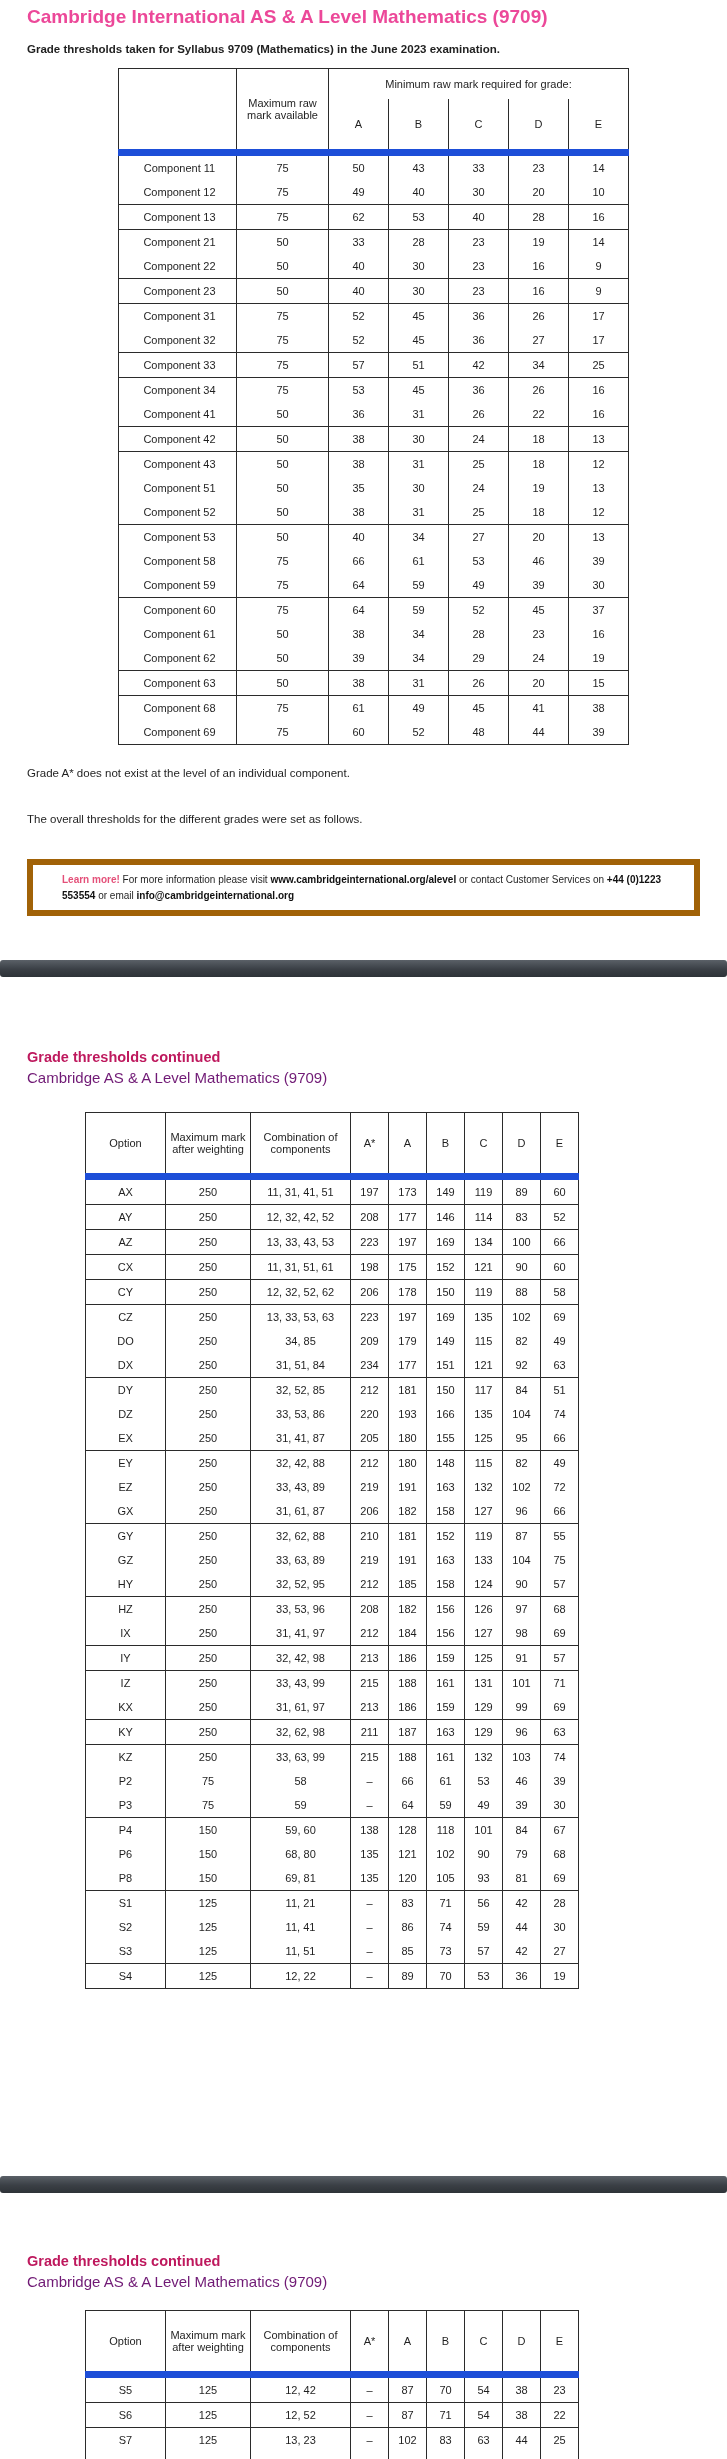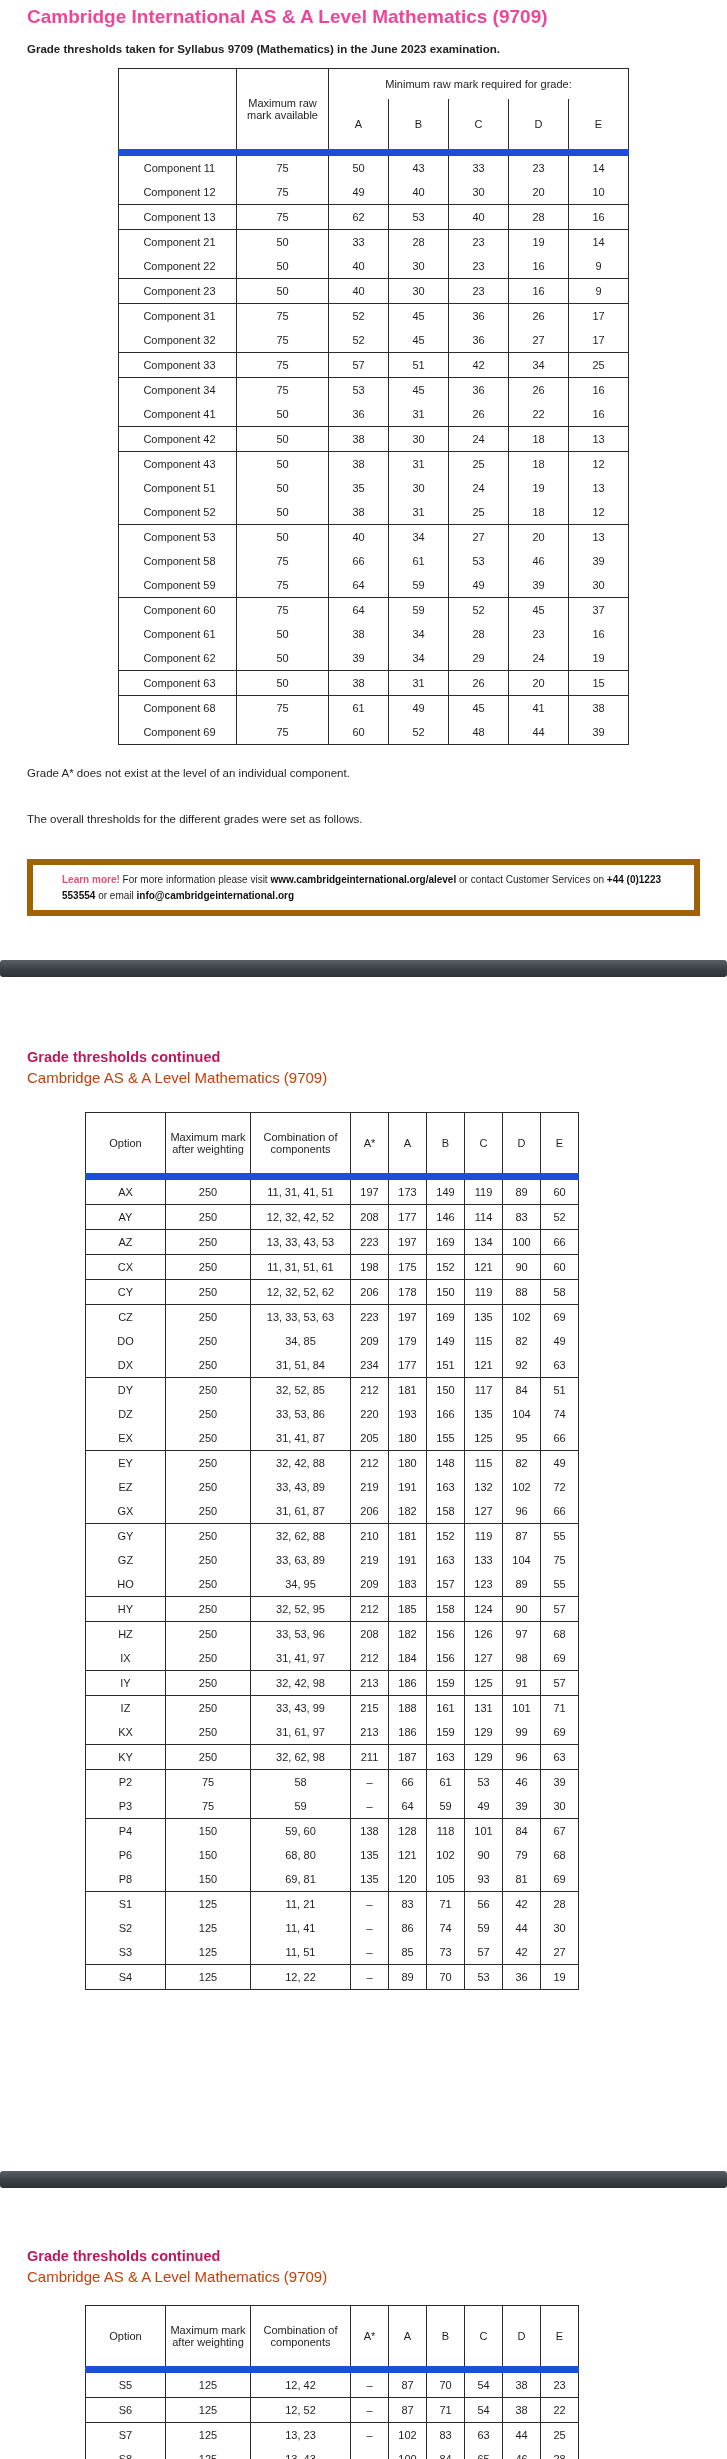--- a/index.html
+++ b/index.html
@@ -48,21 +48,21 @@
   .bl{border-left:1px solid #2b2b2b;}
   tr.rule td{border-bottom:1px solid #2b2b2b;}
   .t1{margin:13px 0 0 118px;}
   .t1 .c-label{width:118px;}
   .t1 .c-max{width:92px;}
   .t1 .c-grade{width:60px;}
   .t1 th.gh{height:24px;border-bottom:none;}
   .t1 th.gc{height:44px;}
   .t1 td.lab{text-align:center;padding-left:6px;}
 
-  .t2{margin:22px 0 1px 85px;padding-left:47px;}
+  .t2{margin:22px 0 7px 85px;padding-left:47px;}
   .t2 .c-opt{width:80px;}
   .t2 .c-max{width:85px;}
   .t2 .c-combo{width:100px;}
   .t2 .c-g{width:38px;}
   .t2 thead th{height:54px;}
 
   p.note{
     margin:22px 27px 0 27px;
     font-size:11.5px;
   }
@@ -90,21 +90,21 @@
   h2.cont{
     margin:0 0 0 27px;
     font-size:14.5px;
     font-weight:bold;
     color:#be185d;
   }
   h3.sub{
     margin:4px 4px 0 27px;
     font-size:15px;
     font-weight:normal;
-    color:#c2410c;
+    color:#701a75;
   }
   .p2 .t2{margin-top:26px;}
   .p3 .t2{margin-top:20px;}
 </style>
 </head>
 <body>
 
 <div class="page p1">
   <h1 class="title">Cambridge International AS &amp; A Level Mathematics (9709)</h1>
   <p class="intro">Grade thresholds taken for Syllabus 9709 (Mathematics) in the June 2023 examination.</p>
@@ -563,31 +563,20 @@
           <td class="bl">250</td>
           <td class="bl">33, 63, 89</td>
           <td class="bl">219</td>
           <td class="bl">191</td>
           <td class="bl">163</td>
           <td class="bl">133</td>
           <td class="bl">104</td>
           <td class="bl">75</td>
         </tr>
         <tr class="rule">
-          <td>HO</td>
-          <td class="bl">250</td>
-          <td class="bl">34, 95</td>
-          <td class="bl">209</td>
-          <td class="bl">183</td>
-          <td class="bl">157</td>
-          <td class="bl">123</td>
-          <td class="bl">89</td>
-          <td class="bl">55</td>
-        </tr>
-        <tr class="rule">
           <td>HY</td>
           <td class="bl">250</td>
           <td class="bl">32, 52, 95</td>
           <td class="bl">212</td>
           <td class="bl">185</td>
           <td class="bl">158</td>
           <td class="bl">124</td>
           <td class="bl">90</td>
           <td class="bl">57</td>
         </tr>
@@ -649,20 +638,31 @@
         <tr class="rule">
           <td>KY</td>
           <td class="bl">250</td>
           <td class="bl">32, 62, 98</td>
           <td class="bl">211</td>
           <td class="bl">187</td>
           <td class="bl">163</td>
           <td class="bl">129</td>
           <td class="bl">96</td>
           <td class="bl">63</td>
+        </tr>
+        <tr>
+          <td>KZ</td>
+          <td class="bl">250</td>
+          <td class="bl">33, 63, 99</td>
+          <td class="bl">215</td>
+          <td class="bl">188</td>
+          <td class="bl">161</td>
+          <td class="bl">132</td>
+          <td class="bl">103</td>
+          <td class="bl">74</td>
         </tr>
         <tr>
           <td>P2</td>
           <td class="bl">75</td>
           <td class="bl">58</td>
           <td class="bl">–</td>
           <td class="bl">66</td>
           <td class="bl">61</td>
           <td class="bl">53</td>
           <td class="bl">46</td>

